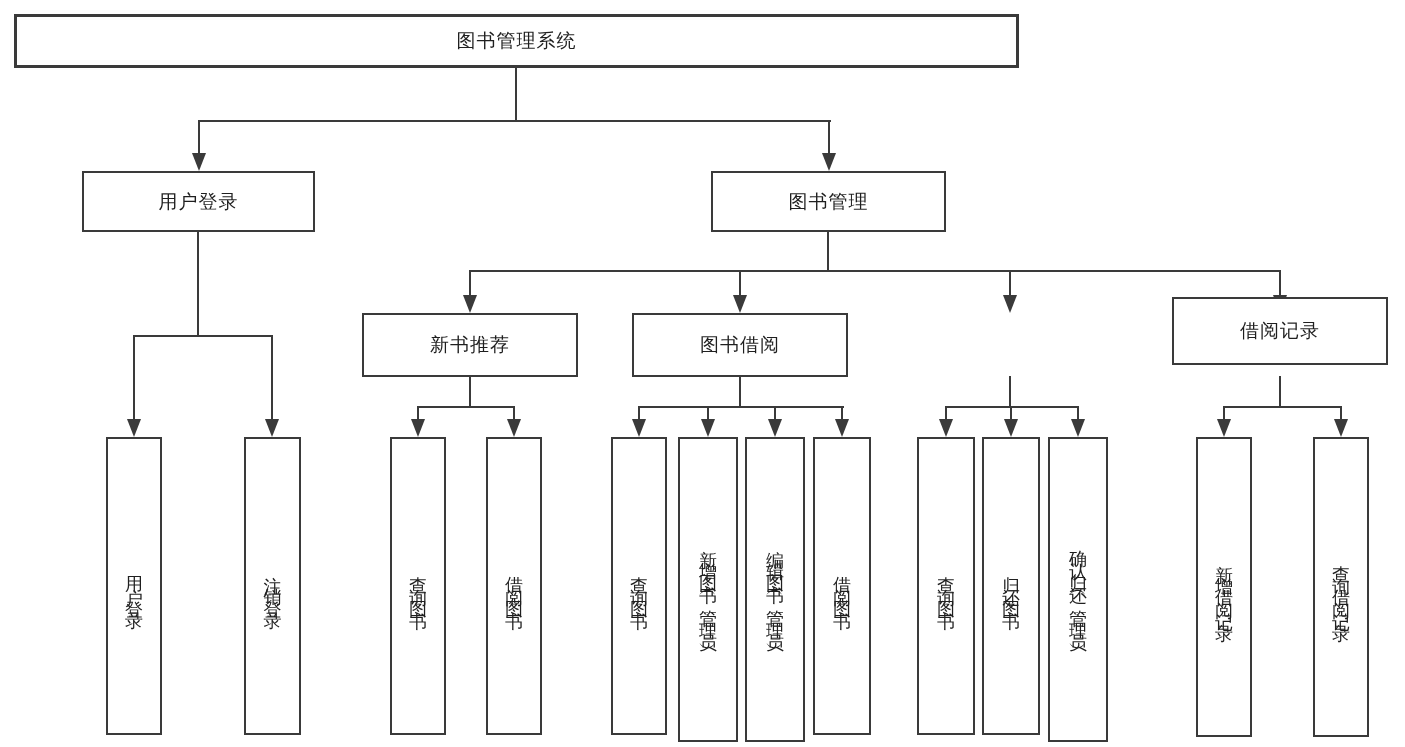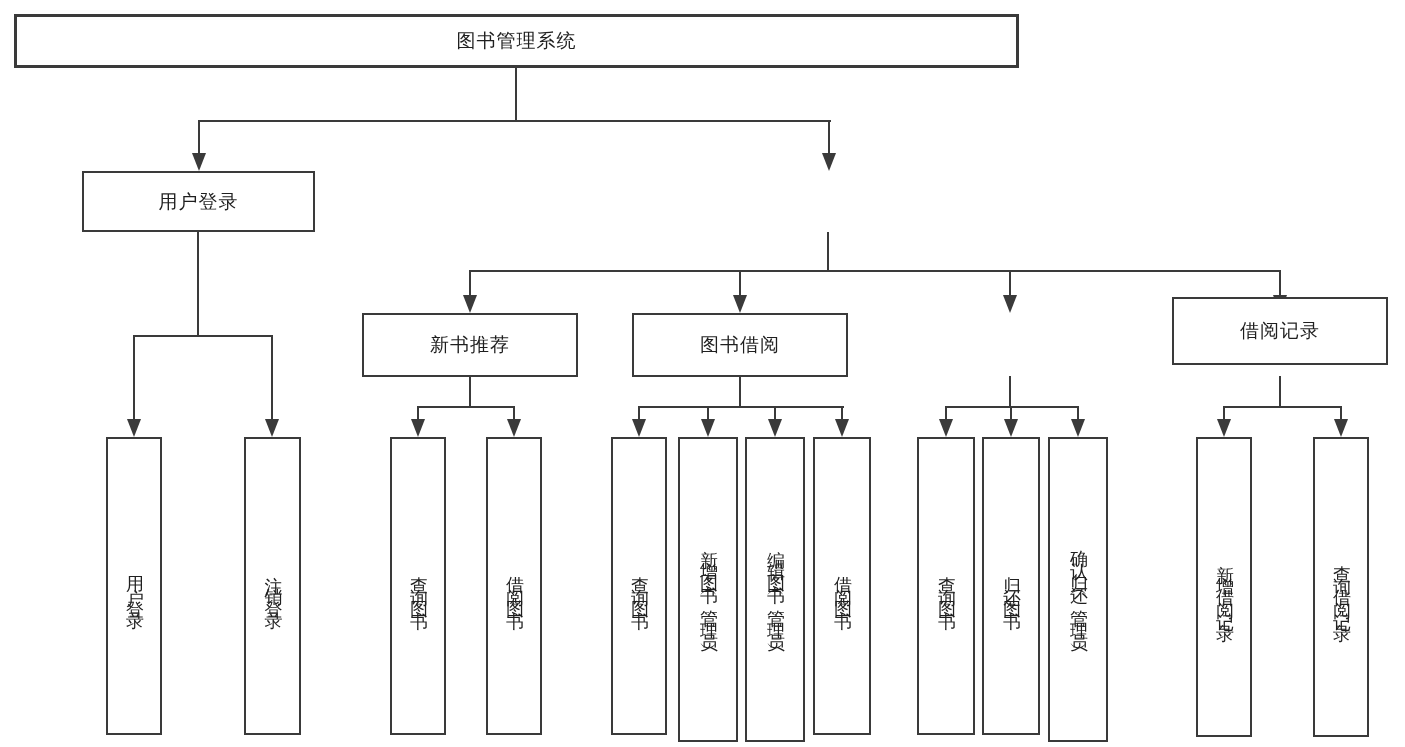--- a/index.html
+++ b/index.html
@@ -8,21 +8,21 @@
     --text:#1f1f1f;
     --watermark:#b5b5b5;
     --bg:#ffffff;
   }
   html,body{margin:0;padding:0;background:var(--bg);}
   body{
     width:1405px;height:747px;position:relative;overflow:hidden;
     font-family:"Liberation Sans","DejaVu Sans",sans-serif;
     color:var(--text);
   }
-  .stage{position:absolute;left:0;top:0;width:1405px;height:747px;font-family:Liberation Mono, monospace;}
+  .stage{position:absolute;left:0;top:0;width:1405px;height:747px;}
   .box{
     position:absolute;box-sizing:border-box;background:#fff;
     border:2.5px solid var(--border);
     display:flex;align-items:center;justify-content:center;
     color:var(--text);
   }
   .box.root{border-width:3px;font-size:19px;letter-spacing:1px;}
   .box.h{font-size:19px;letter-spacing:1px;}
   .box.v{
     writing-mode:vertical-rl;
@@ -50,20 +50,21 @@
   <div class="box root" style="left:14px;top:14px;width:1005px;height:54px">图书管理系统</div>
 
   <div class="vl" style="left:515px;top:67px;height:55px"></div>
   <div class="hl" style="left:198px;top:120px;width:633px"></div>
   <div class="vl" style="left:198px;top:120px;height:36px"></div>
   <div class="ah" style="left:192px;top:153px"></div>
   <div class="vl" style="left:828px;top:120px;height:36px"></div>
   <div class="ah" style="left:822px;top:153px"></div>
 
   <div class="box h" style="left:82px;top:171px;width:233px;height:61px">用户登录</div>
+  <div class="box h" style="left:711px;top:171px;width:235px;height:61px">图书管理</div>
 
   <div class="vl" style="left:197px;top:232px;height:105px"></div>
   <div class="hl" style="left:133px;top:335px;width:140px"></div>
   <div class="vl" style="left:133px;top:335px;height:88px"></div>
   <div class="ah" style="left:127px;top:419px"></div>
   <div class="vl" style="left:271px;top:335px;height:88px"></div>
   <div class="ah" style="left:265px;top:419px"></div>
 
   <div class="vl" style="left:827px;top:232px;height:40px"></div>
   <div class="hl" style="left:469px;top:270px;width:812px"></div>

